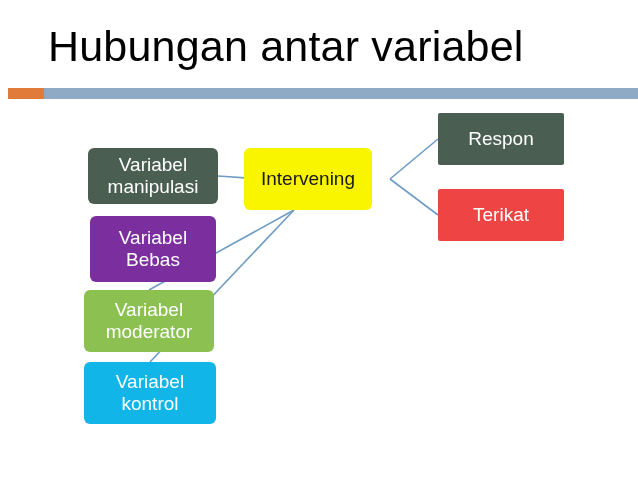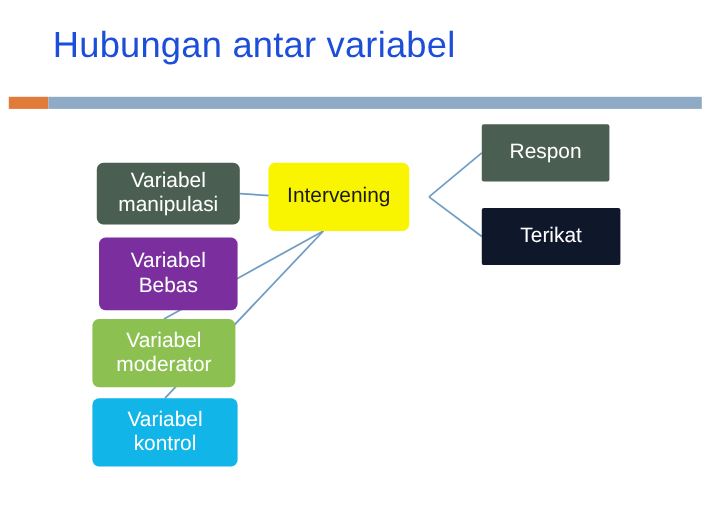--- a/index.html
+++ b/index.html
@@ -16,22 +16,22 @@
   .slide {
     position: relative;
     width: 638px;
     height: 478px;
     background: #ffffff;
   }
   .slide-title {
     position: absolute;
     left: 48px;
     top: 22px;
-    font-size: 33px;
-    color: #1d4ed8;
+    font-size: 43px;
+    color: #000000;
     font-family: "Liberation Sans", sans-serif;
     letter-spacing: 0.2px;
     white-space: nowrap;
   }
   .rule-accent {
     position: absolute;
     left: 8px;
     top: 88px;
     width: 36px;
     height: 11px;
@@ -113,22 +113,22 @@
           <span class="node-text">Variabel
 moderator</span>
         </div>
         <div class="node" style="left: 84px; top: 362px; width: 132px; height: 62px; background: rgb(17, 181, 232); color: rgb(255, 255, 255);">
           <span class="node-text">Variabel
 kontrol</span>
         </div>
         <div class="node" style="left: 244px; top: 148px; width: 128px; height: 62px; background: rgb(249, 245, 0); color: rgb(26, 26, 26);">
           <span class="node-text">Intervening</span>
         </div>
-        <div class="node square" style="left: 438px; top: 113px; width: 116px; height: 52px; background: rgb(74, 95, 82); color: rgb(255, 255, 255);">
+        <div class="node square" style="left: 438px; top: 113px; width: 126px; height: 52px; background: rgb(74, 95, 82); color: rgb(255, 255, 255);">
           <span class="node-text">Respon</span>
         </div>
-        <div class="node square" style="left: 438px; top: 189px; width: 126px; height: 52px; background: #0f172a; color: rgb(255, 255, 255);">
+        <div class="node square" style="left: 438px; top: 189px; width: 126px; height: 52px; background: #ef4444; color: rgb(255, 255, 255);">
           <span class="node-text">Terikat</span>
         </div>
       </div>
   </div>
 
 </div>
 
 </body></html>

